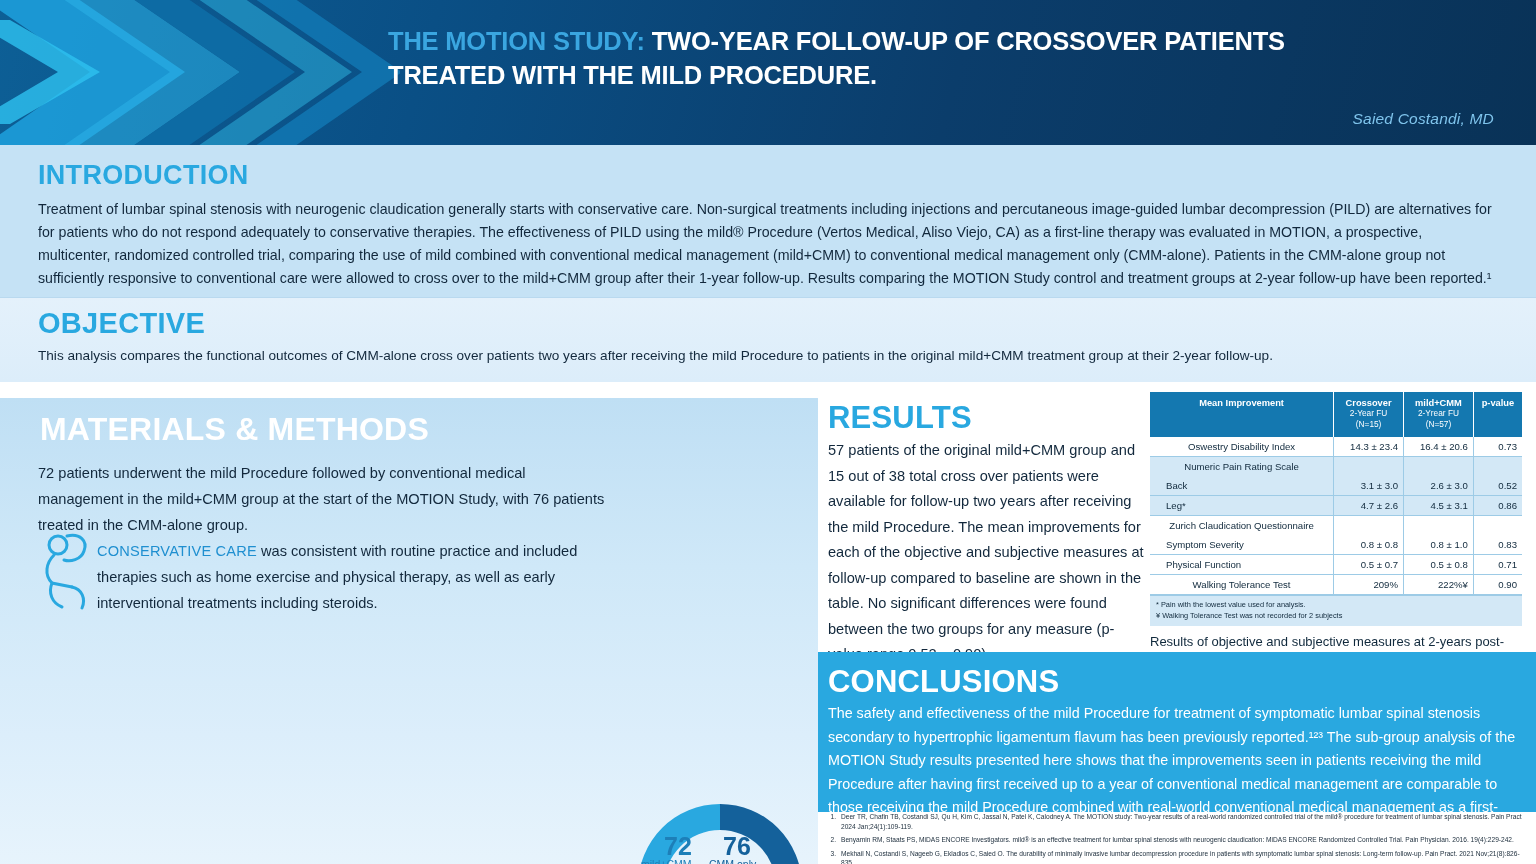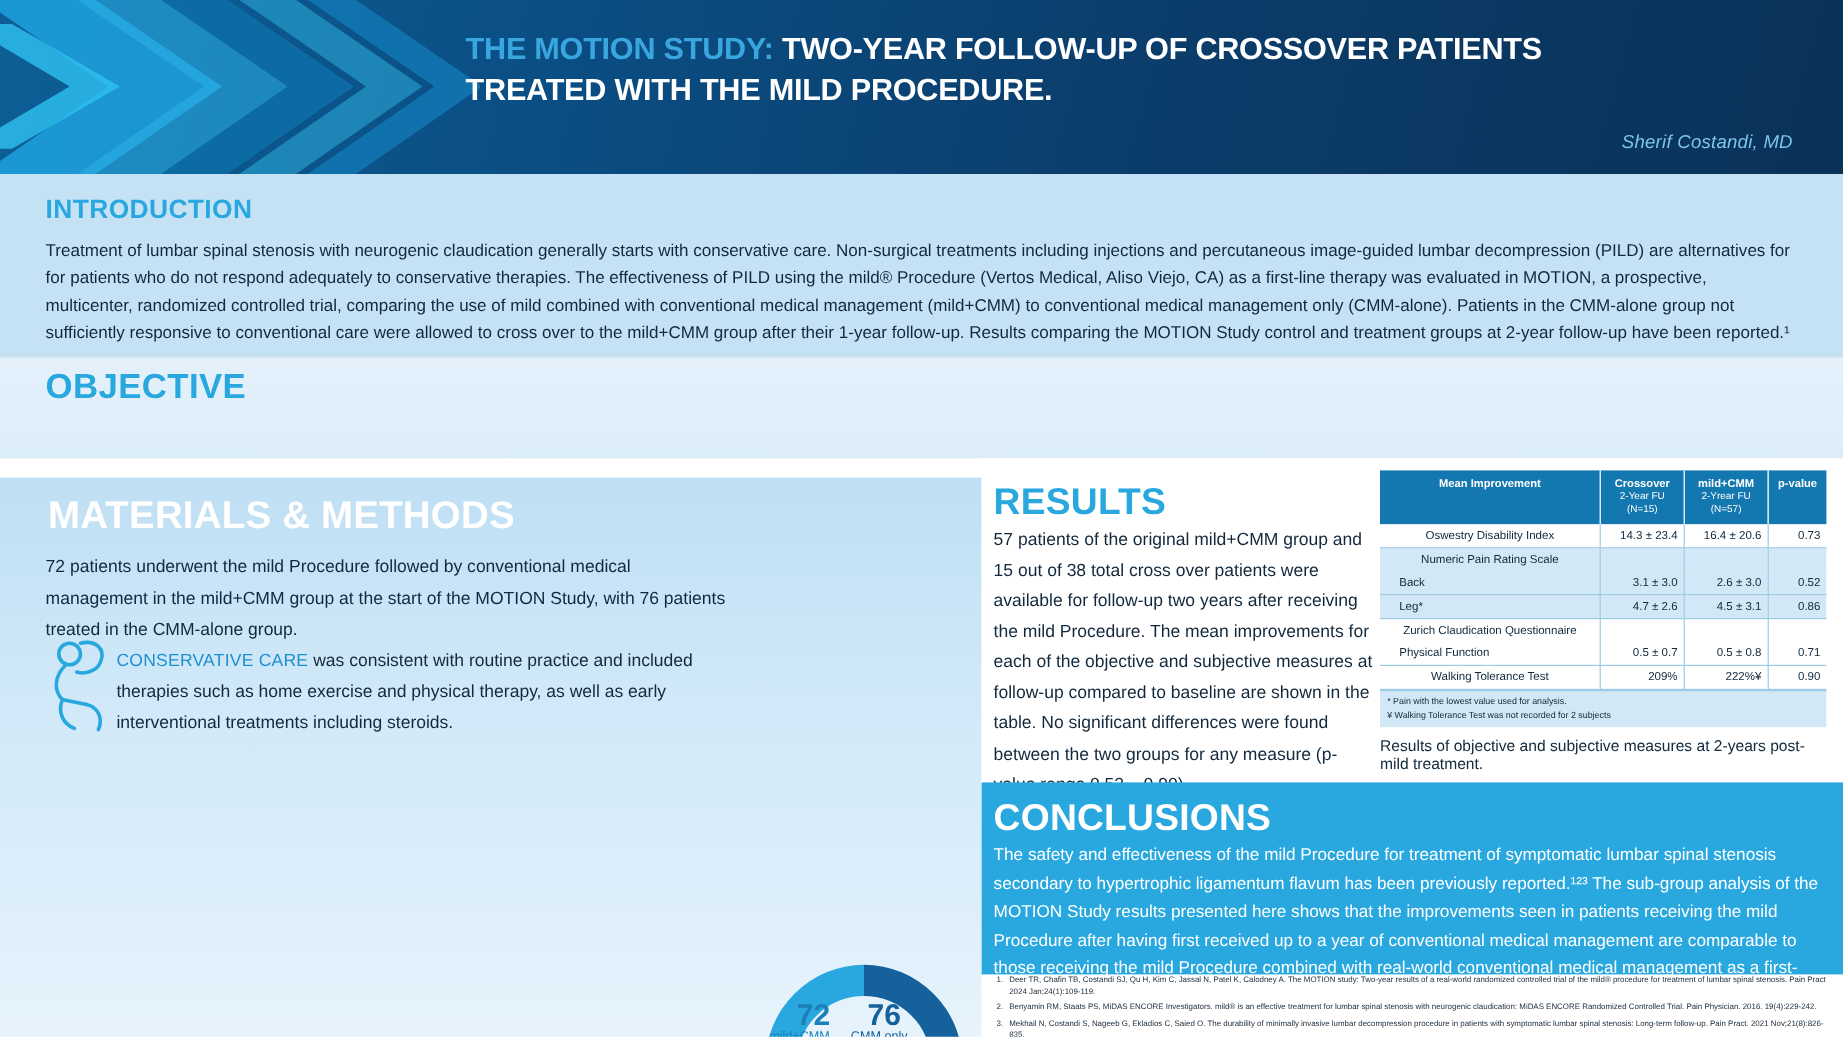--- a/index.html
+++ b/index.html
@@ -34,21 +34,21 @@
     letter-spacing: 0.2px;
   }
 
   
   .intro {
     position: absolute; left: 0; top: 145px; width: 1536px; height: 152px;
     background: #c5e2f5;
     padding: 10px 38px 0 38px;
   }
   .sect-head-blue {
-    font-size: 22px; font-weight: bold; color: #29a8e0;
+    font-size: 27px; font-weight: bold; color: #29a8e0;
     letter-spacing: 0.3px; line-height: 40px;
   }
   .body-text {
     font-size: 14.2px; color: #12283c; line-height: 23px;
   }
   .intro .body-text { margin-top: 3px; }
 
   
   .objective {
     position: absolute; left: 0; top: 297px; width: 1536px; height: 85px;
@@ -173,30 +173,31 @@
         <polygon points="272,0 312,0 432,82 312,165 272,165 392,82" fill="#1487c4" opacity="0.6"></polygon>
         <polygon points="0,30 40,30 130,82 40,134 0,134 88,82" fill="#2ec2f0" opacity="0.8"></polygon>
       </svg>
     </div>
     <div class="header-text">
       <div class="ht-line">
         <span class="ht-accent">THE MOTION STUDY:</span><span> TWO-YEAR FOLLOW-UP OF CROSSOVER PATIENTS</span>
       </div>
       <div class="ht-line">TREATED WITH THE MILD PROCEDURE.</div>
     </div>
-    <div class="author">Sherif Costandi, MD</div>
+    <div class="author">Saied Costandi, MD</div>
   </div>
 
   <div class="intro">
     <div class="sect-head-blue">INTRODUCTION</div>
     <div class="body-text">Treatment of lumbar spinal stenosis with neurogenic claudication generally starts with conservative care. Non-surgical treatments including injections and percutaneous image-guided lumbar decompression (PILD) are alternatives for for patients who do not respond adequately to conservative therapies. The effectiveness of PILD using the mild® Procedure (Vertos Medical, Aliso Viejo, CA) as a first-line therapy was evaluated in MOTION, a prospective, multicenter, randomized controlled trial, comparing the use of mild combined with conventional medical management (mild+CMM) to conventional medical management only (CMM-alone). Patients in the CMM-alone group not sufficiently responsive to conventional care were allowed to cross over to the mild+CMM group after their 1-year follow-up. Results comparing the MOTION Study control and treatment groups at 2-year follow-up have been reported.¹</div>
   </div>
 
   <div class="objective">
     <div class="sect-head-blue">OBJECTIVE</div>
+    <div class="body-text">This analysis compares the functional outcomes of CMM-alone cross over patients two years after receiving the mild Procedure to patients in the original mild+CMM treatment group at their 2-year follow-up.</div>
   </div>
 
   <div class="leftcol">
 
     <div class="mm-head">MATERIALS &amp; METHODS</div>
     <div class="mm-p1">72 patients underwent the mild Procedure followed by conventional medical management in the mild+CMM group at the start of the MOTION Study, with 76 patients treated in the CMM-alone group.</div>
 
     <svg class="back-icon" viewBox="0 0 62 82">
       <circle cx="22" cy="16" r="9" fill="none" stroke="#29a8e0" stroke-width="3"></circle>
       <path d="M31 7 C44 4 52 12 48 22 C45 31 34 33 28 31" fill="none" stroke="#29a8e0" stroke-width="3" stroke-linecap="round"></path>
@@ -269,20 +270,26 @@
               <td>4.5 ± 3.1</td>
               <td>0.86</td>
             </tr>
             <tr class=" nb">
               <td class="lbl">Zurich Claudication Questionnaire</td>
               <td></td>
               <td></td>
               <td></td>
             </tr>
             <tr>
+              <td class="indent">Symptom Severity</td>
+              <td>0.8 ± 0.8</td>
+              <td>0.8 ± 1.0</td>
+              <td>0.83</td>
+            </tr>
+            <tr>
               <td class="indent">Physical Function</td>
               <td>0.5 ± 0.7</td>
               <td>0.5 ± 0.8</td>
               <td>0.71</td>
             </tr>
             <tr>
               <td class="lbl">Walking Tolerance Test</td>
               <td>209%</td>
               <td>222%¥</td>
               <td>0.90</td>

